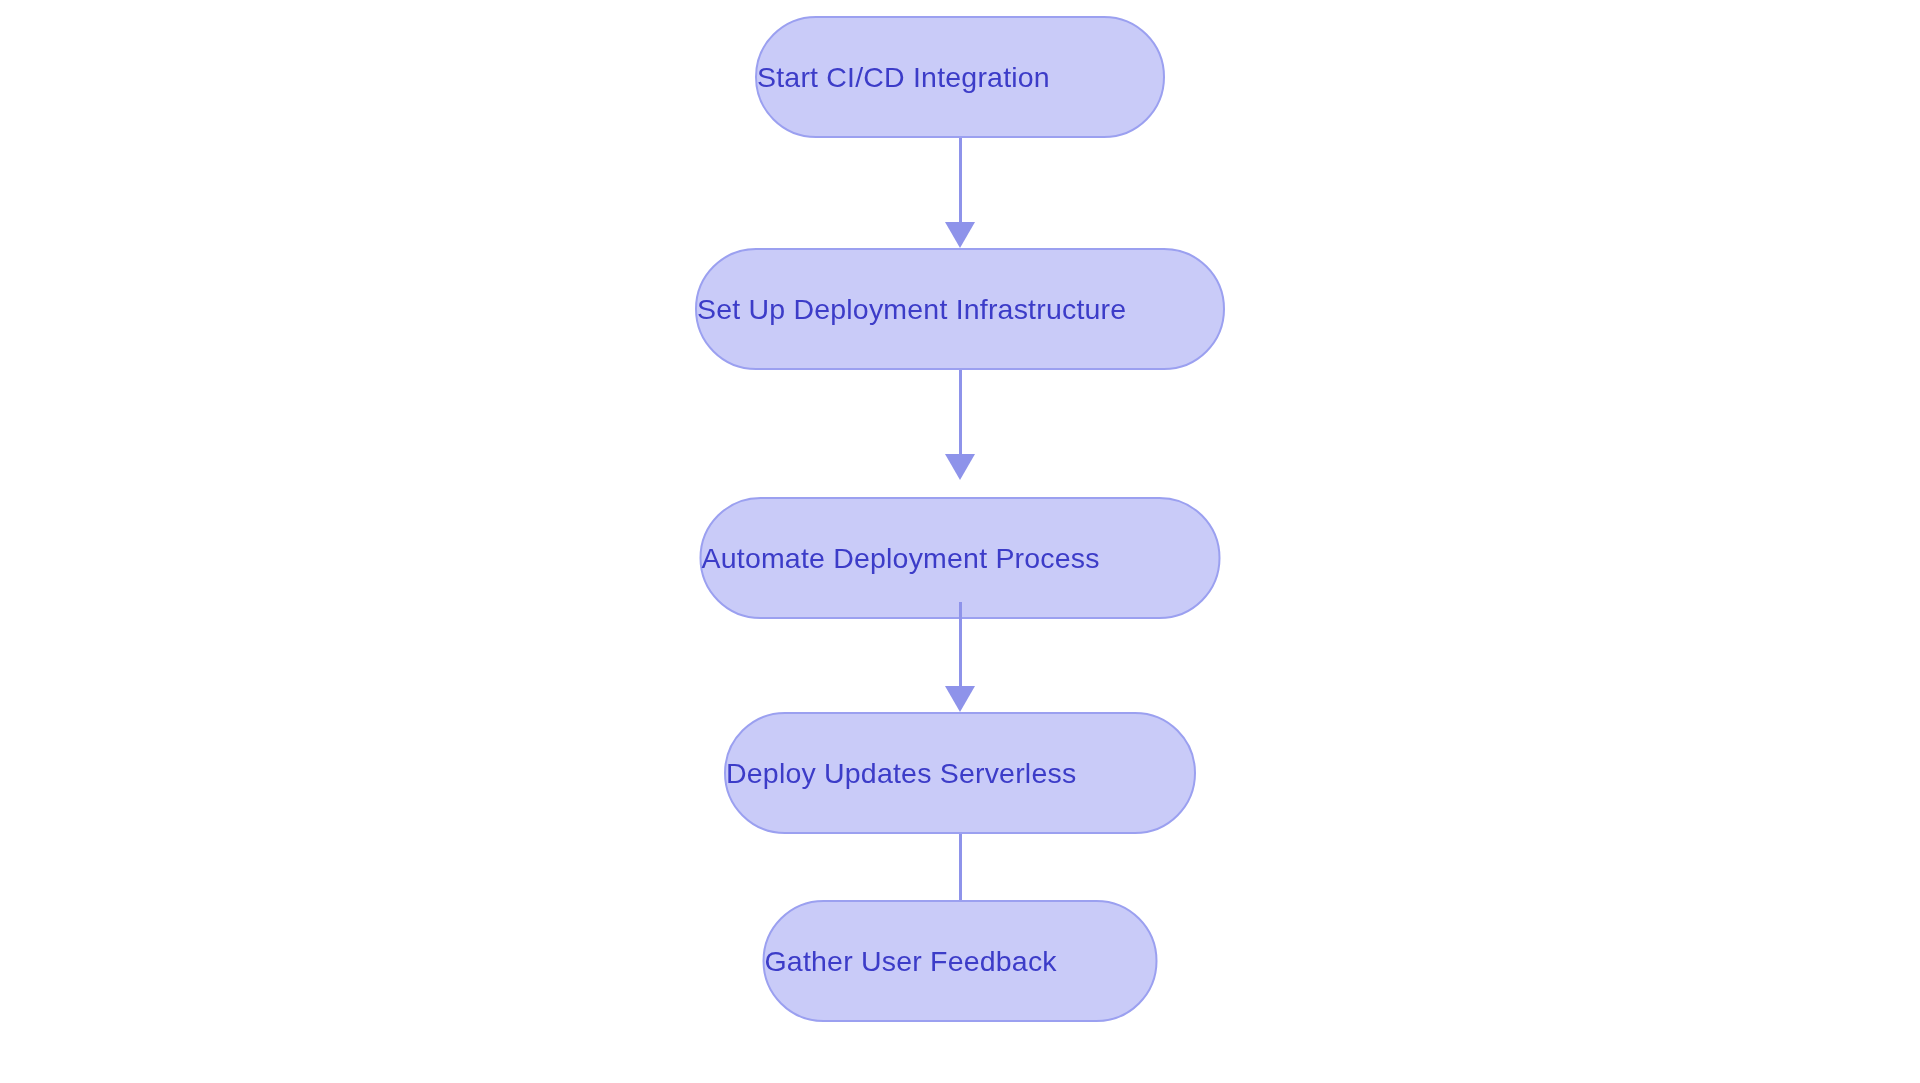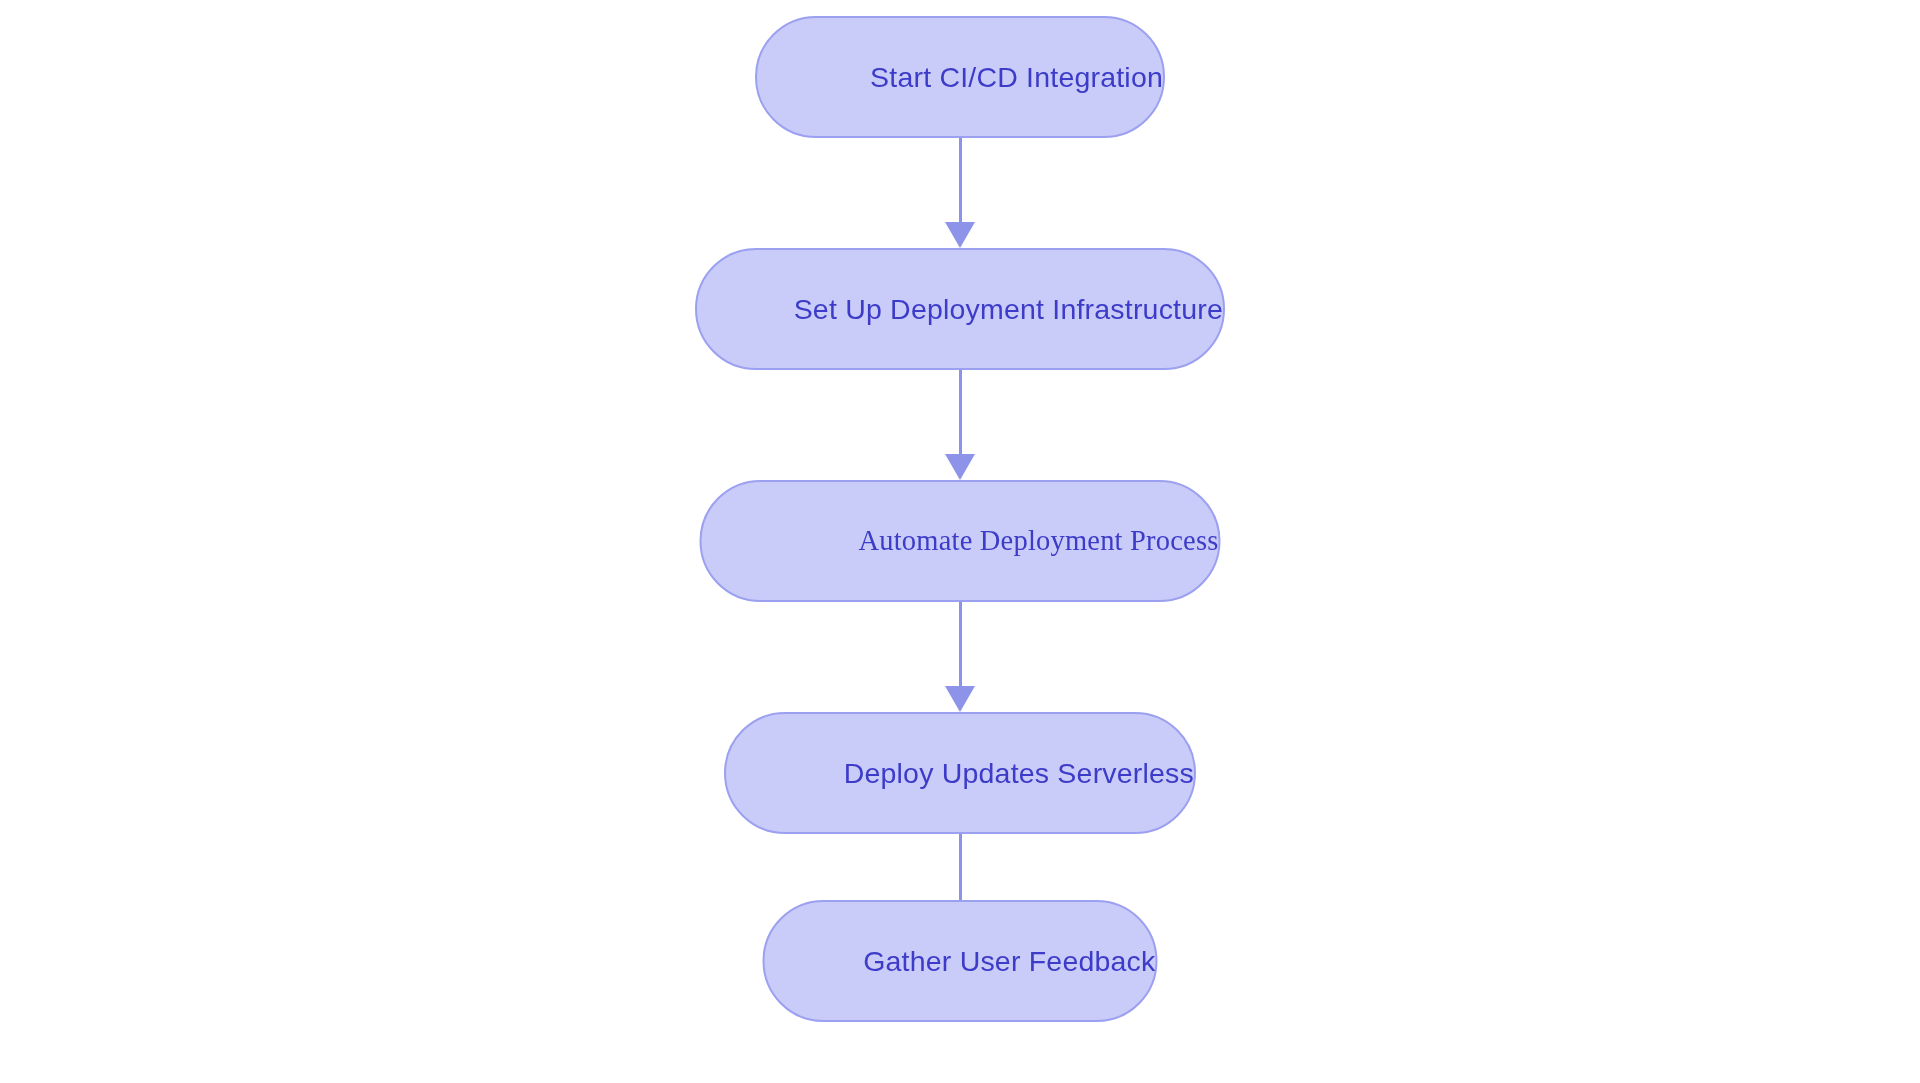--- a/index.html
+++ b/index.html
@@ -20,28 +20,28 @@
     left: 50%;
     transform: translateX(-50%);
     height: 122px;
     box-sizing: border-box;
     border-radius: 61px;
     background: var(--node-fill, #c9cbf8);
     border: 2px solid var(--node-border, #9ba0f0);
     color: var(--node-text, #3c3cc8);
     display: flex;
     align-items: center;
-    justify-content: flex-end;
+    justify-content: flex-start;
     font-size: 28.5px;
     letter-spacing: 0.2px;
     white-space: nowrap;
   }
   #node-0 { top: 16px;  width: 410px; }
   #node-1 { top: 248px; width: 530px; }
-  #node-2 { top: 480px; width: 521px; font-family: Liberation Serif, serif; }
+  #node-2 { top: 497px; width: 521px; }
   #node-3 { top: 712px; width: 472px; }
   #node-4 { top: 900px; width: 395px; }
 
   .arrow {
     position: absolute;
     left: 50%;
     transform: translateX(-50%);
     width: 30px;
     height: 110px;
     display: flex;

